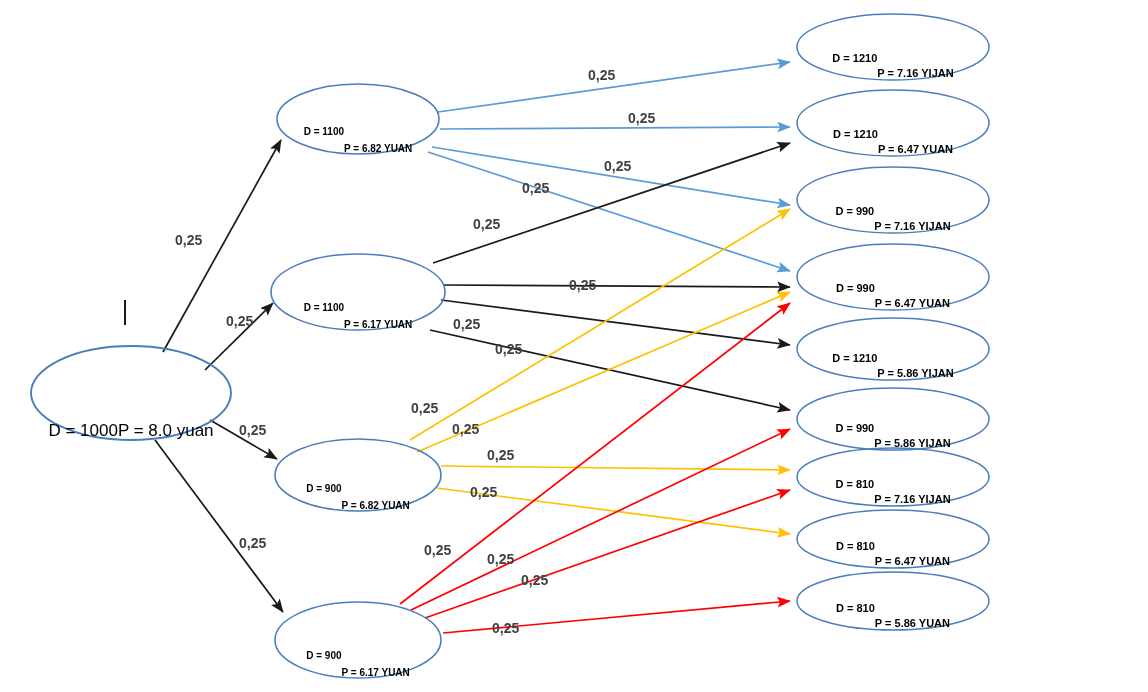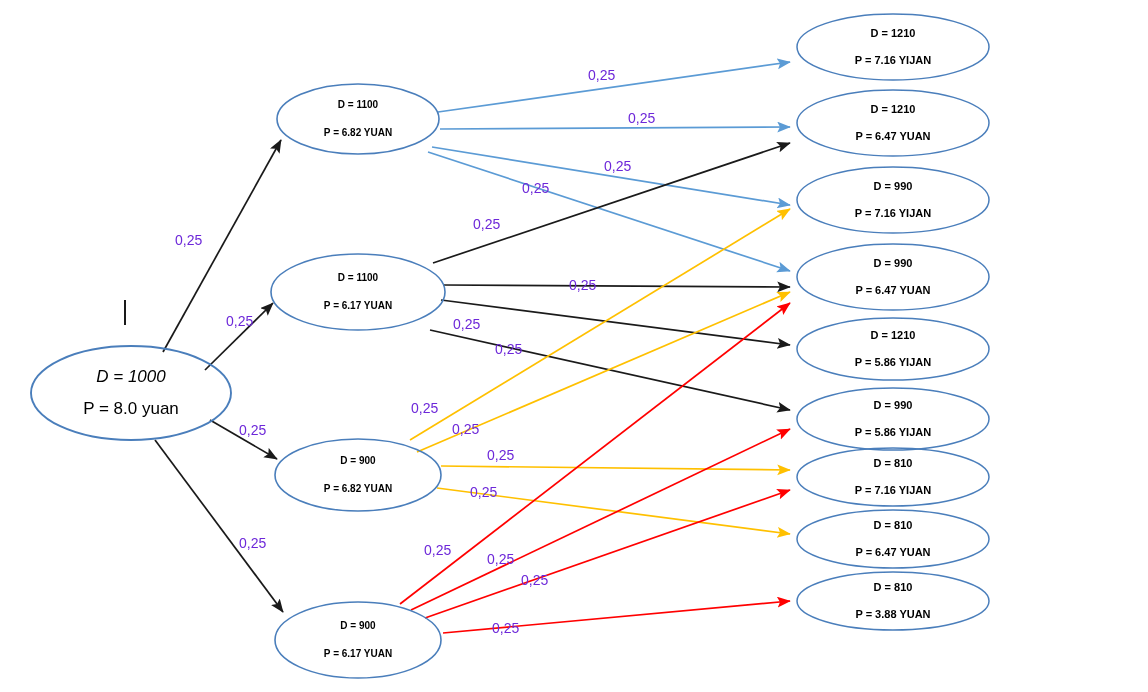--- a/index.html
+++ b/index.html
@@ -13,52 +13,53 @@
   }
   svg.layer{
     position:absolute;
     left:0; top:0;
     width:1148px;
     height:692px;
   }
   .node-label{
     position:absolute;
     display:flex;
-    flex-direction:column;
-    align-items:center;
+    flex-direction:row;
+    align-items:flex-end;
     justify-content:center;
     pointer-events:none;
     line-height:1.05;
   }
   .node-label .l1, .node-label .l2{
     white-space:nowrap;
     text-align:center;
     color:#000000;
   }
   .root-lbl .l1, .root-lbl .l2{
     font-size:17px;
     font-weight:400;
   }
-  .root-lbl .l1{ margin-bottom:14px;font-style:italic; }
+  .root-lbl .l1{ margin-bottom:0; }
   .mid-lbl .l1, .mid-lbl .l2{
     font-size:10px;
     font-weight:bold;
   }
   .mid-lbl .l1{ margin-bottom:17px; }
   .leaf-lbl .l1, .leaf-lbl .l2{
     font-size:11px;
     font-weight:bold;
   }
   .leaf-lbl .l1{ margin-bottom:15px; }
   .edge-label{
     position:absolute;
     font-size:14px;
-    color:#6d28d9;
+    color:#404040;
     white-space:nowrap;
     pointer-events:none;
+    font-weight:bold;
   }
   .tickmark{
     position:absolute;
     width:2px;
     background:#1a1a1a;
   }
 </style>
 </head>
 <body>
 
@@ -187,18 +188,18 @@
       <div class="node-label leaf-lbl" style="left: 797px; top: 448px; width: 192px; height: 58px;">
         <div class="l1">D = 810</div>
         <div class="l2">P = 7.16 YIJAN</div>
       </div>
       <div class="node-label leaf-lbl" style="left: 797px; top: 510px; width: 192px; height: 58px;">
         <div class="l1">D = 810</div>
         <div class="l2">P = 6.47 YUAN</div>
       </div>
       <div class="node-label leaf-lbl" style="left: 797px; top: 572px; width: 192px; height: 58px;">
         <div class="l1">D = 810</div>
-        <div class="l2">P = 3.88 YUAN</div>
+        <div class="l2">P = 5.86 YUAN</div>
       </div>
       <div class="tickmark" style="left: 124px; top: 300px; height: 25px;"></div>
     </div>
 
 </div>
 
 </body></html>

